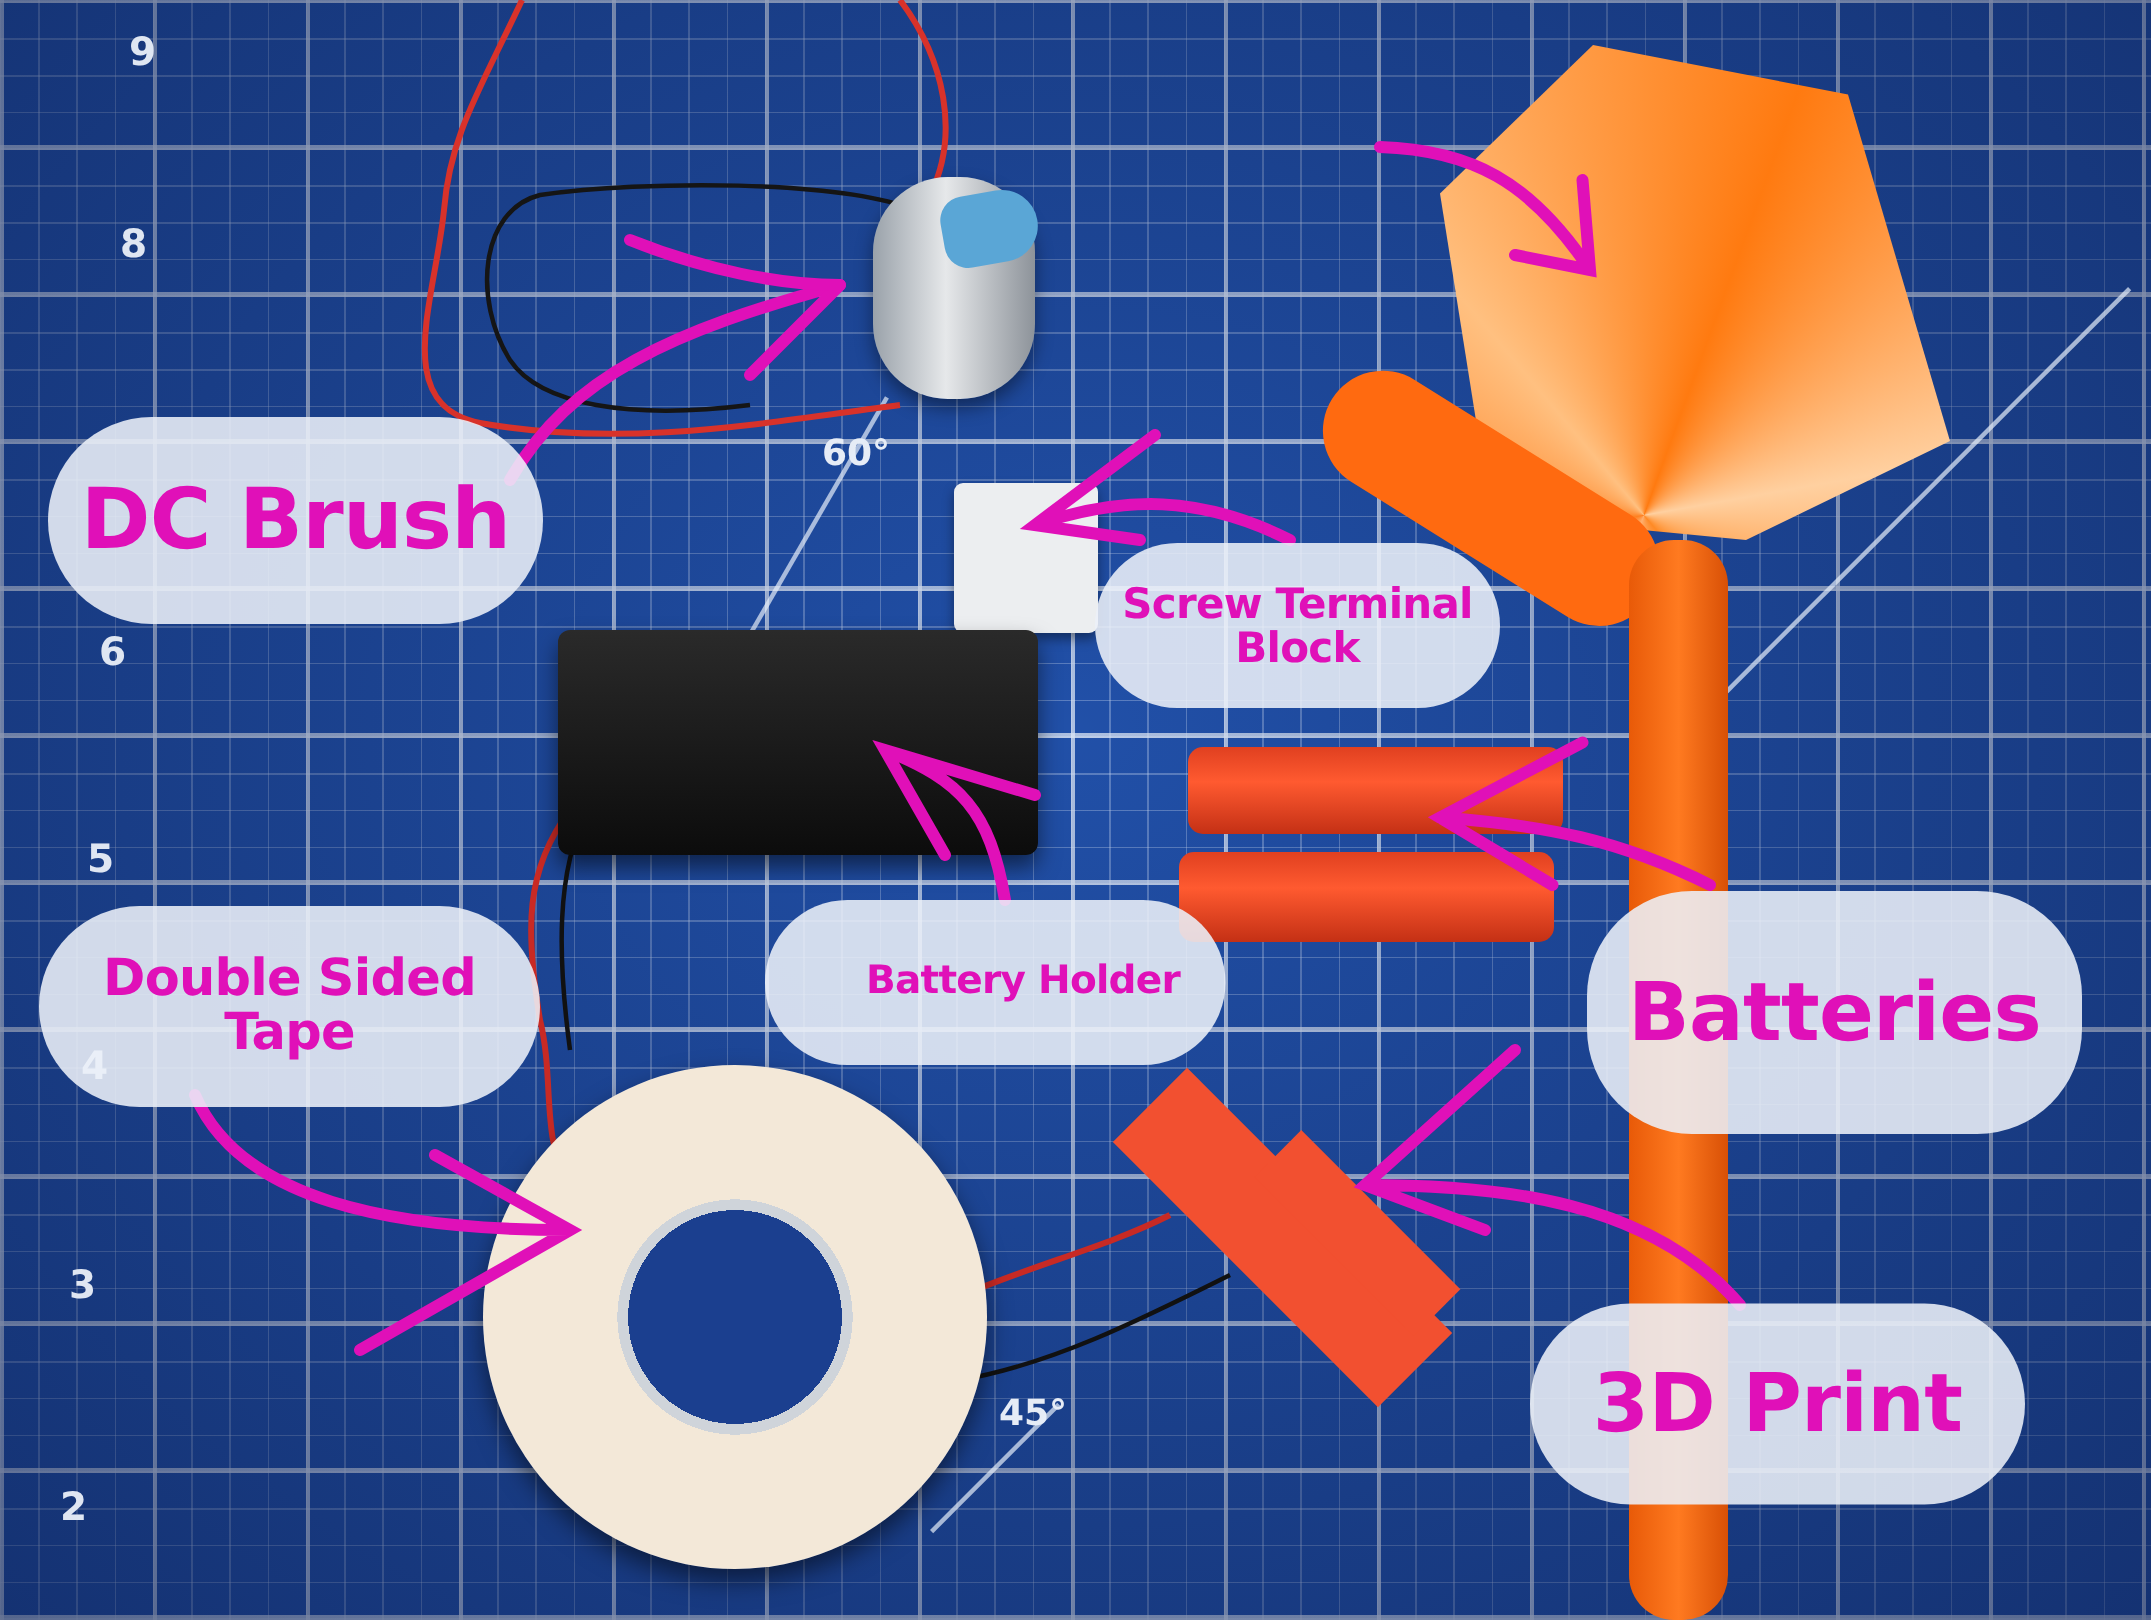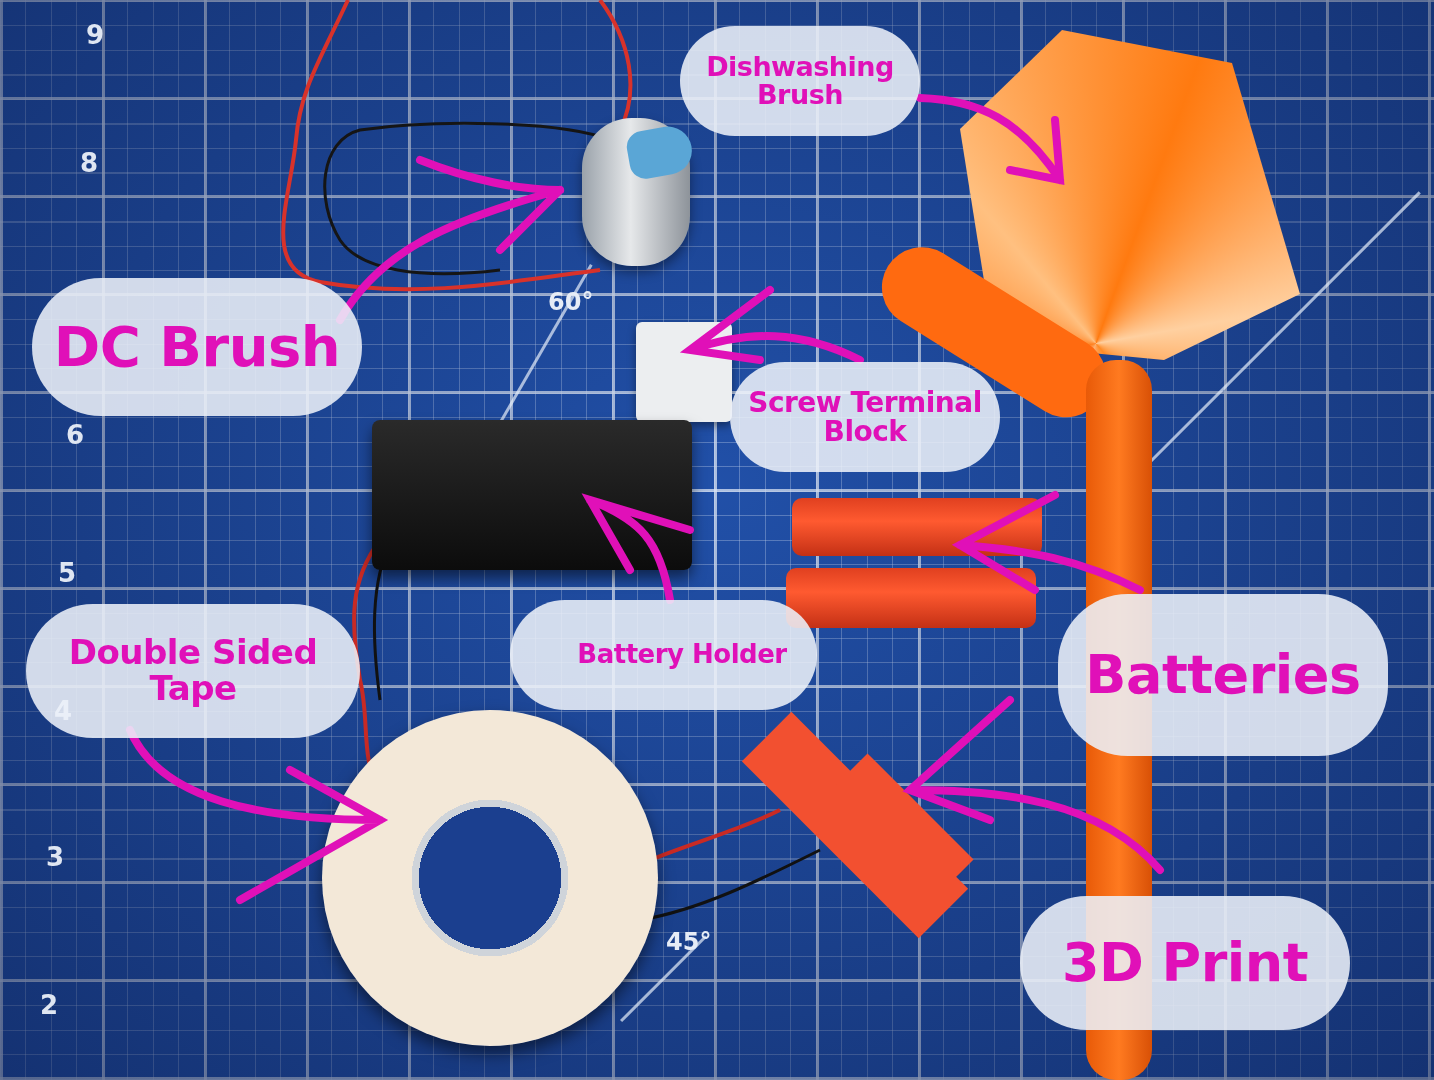--- a/index.html
+++ b/index.html
@@ -73,21 +73,20 @@
       <path d="M420 160 C470 180,520 190,560 190 M500 250 L560 190"></path>
       <path d="M920 98 C980 100,1020 120,1060 180 M1010 170 L1060 180 L1055 120"></path>
       <path d="M860 360 C800 330,750 330,690 350 M770 290 L690 350 L760 360"></path>
       <path d="M670 600 C660 540,640 520,590 500 M690 530 L590 500 L630 570"></path>
       <path d="M1140 590 C1080 560,1030 550,960 545 M1055 495 L960 545 L1035 590"></path>
       <path d="M1160 870 C1100 800,1000 790,910 790 M1010 700 L910 790 L990 820"></path>
       <path d="M130 730 C160 800,260 820,380 820 M290 770 L380 820 L240 900"></path>
     </g>
   </svg>
 
-  <div class="label" style="left:680px;top:26px;width:240px;height:110px;font-size:27px;">Dishwashing Brush</div>
   <div class="label" style="left:32px;top:278px;width:330px;height:138px;font-size:56px;">DC Brush</div>
   <div class="label" style="left:730px;top:362px;width:270px;height:110px;font-size:28px;padding:16px 16px;box-sizing:border-box;">Screw Terminal Block</div>
   <div class="label" style="left:510px;top:600px;width:270px;height:110px;font-size:26px;padding-left:37px;">Battery Holder</div>
   <div class="label" style="left:1058px;top:594px;width:330px;height:162px;font-size:54px;">Batteries</div>
   <div class="label" style="left:26px;top:604px;width:334px;height:134px;font-size:34px;padding:0 22px;box-sizing:border-box;">Double Sided Tape</div>
-  <div class="label" style="left:1020px;top:896px;width:330px;height:134px;font-size:54px;text-align:center;">3D Print</div>
+  <div class="label" style="left:1020px;top:869px;width:330px;height:134px;font-size:54px;text-align:center;">3D Print</div>
 
 </div>
 
 </body></html>

